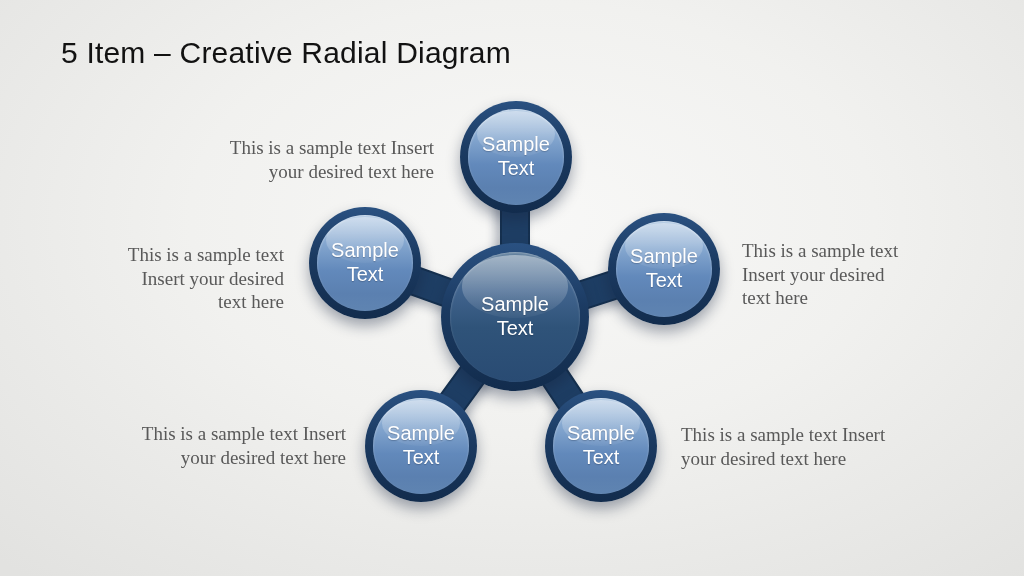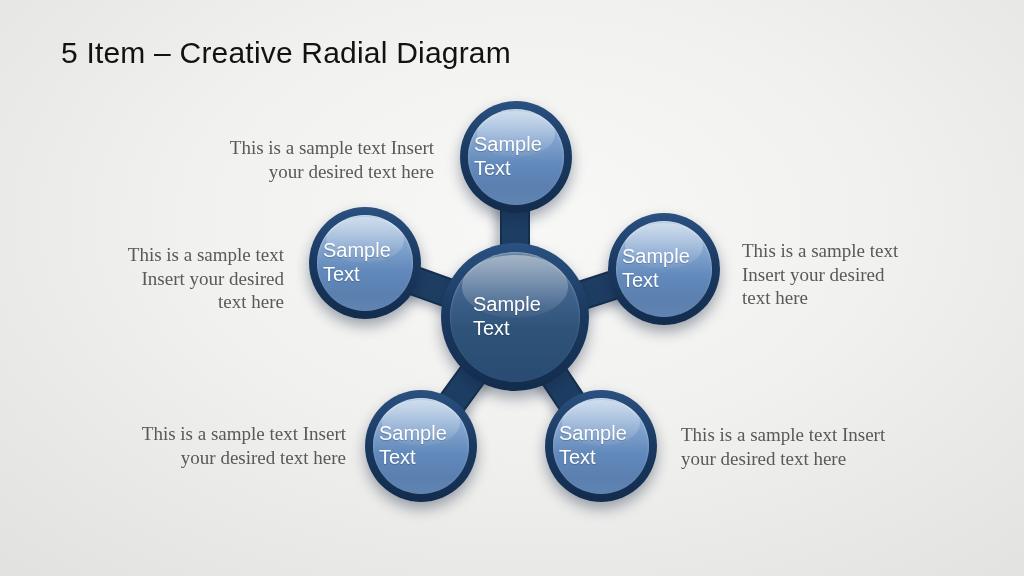--- a/index.html
+++ b/index.html
@@ -54,21 +54,21 @@
     content: "";
     position: absolute;
     left: 9%; right: 9%; top: 2.5%; height: 48%;
     border-radius: 50%;
     background: linear-gradient(180deg, rgba(255,255,255,0.42) 0%, rgba(255,255,255,0.04) 100%);
     pointer-events: none;
   }
   .node .label {
     position: relative;
     width: 84px;
-    text-align: left;
+    text-align: center;
     color: #ffffff;
     font-size: 20px;
     line-height: 1.18;
     text-shadow: 0 1px 1px rgba(10, 25, 45, 0.25);
   }
 
   .node.center { width: 148px; height: 148px; left: 441px; top: 243px; }
   .node.center .ball {
     inset: 9px;
     background: linear-gradient(180deg, #64829f 0%, #41648e 30%, #2f5379 58%, #294b73 100%);

